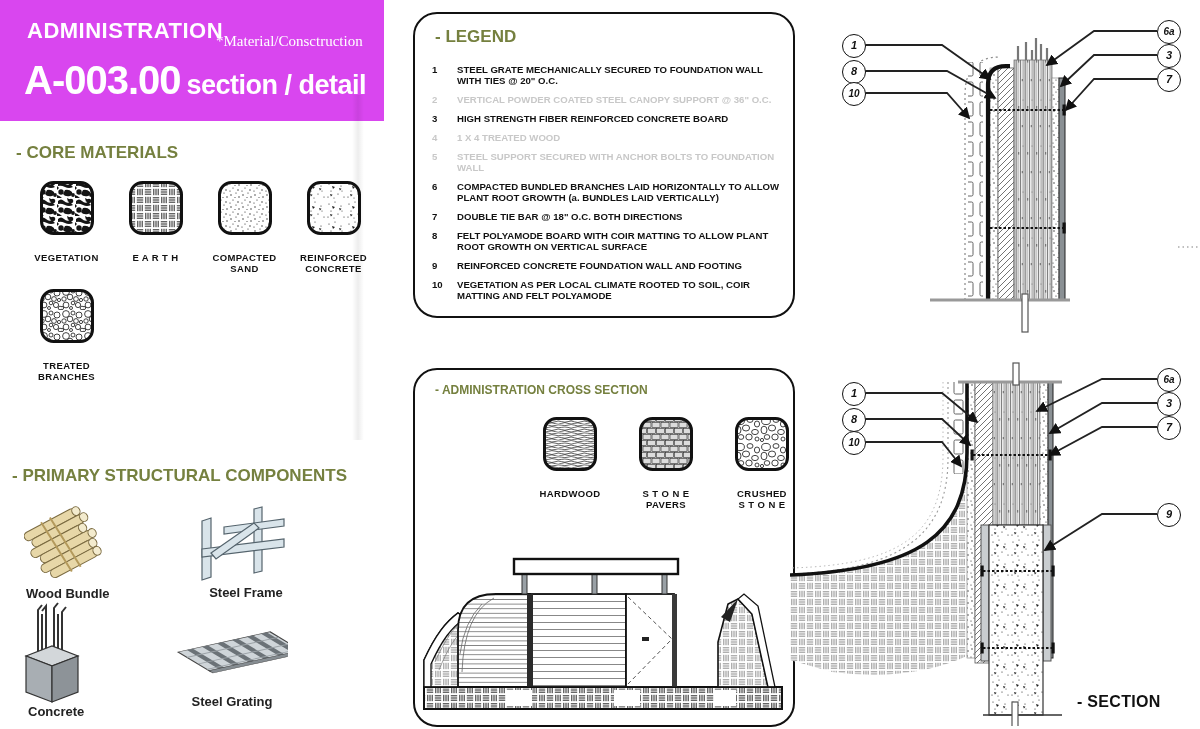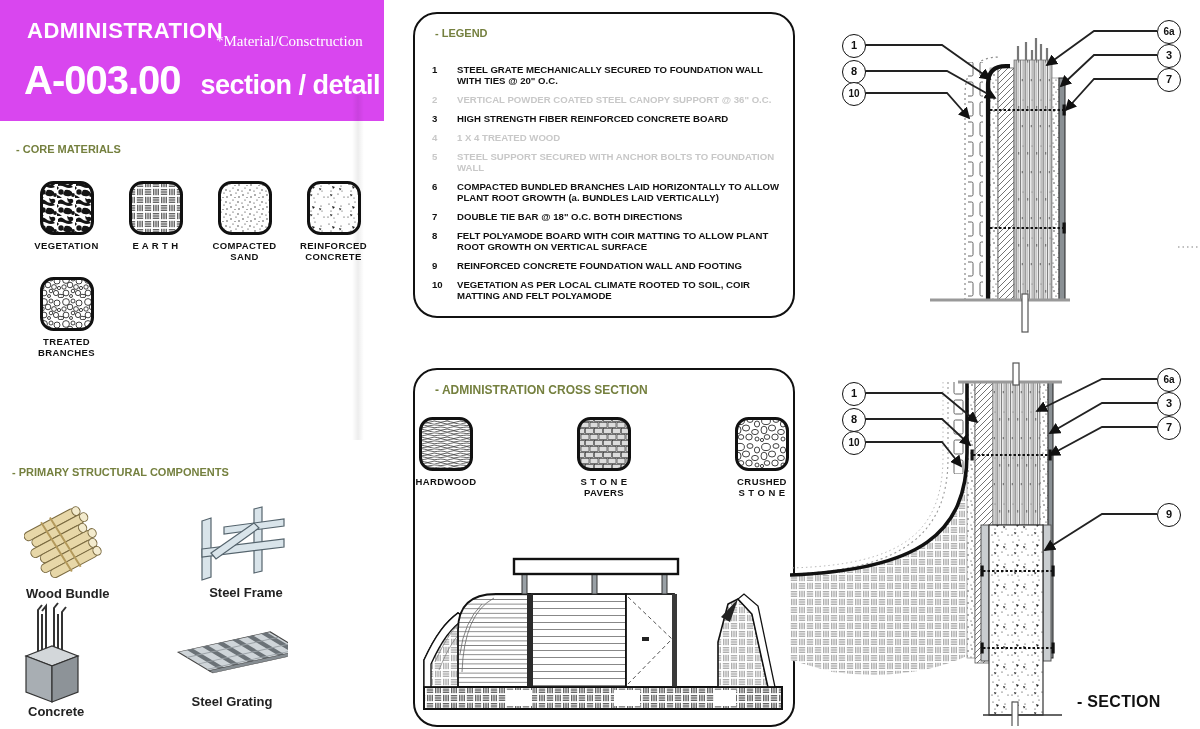--- a/index.html
+++ b/index.html
@@ -6,50 +6,50 @@
   #canvas{position:relative;width:1200px;height:729px;background:#ffffff;overflow:hidden;
           font-family:"Liberation Sans", sans-serif;color:#111;}
   .abs{position:absolute;}
 
   
   .hdr{left:0;top:0;width:384px;height:121px;background:#d946ef;color:#fff;}
   .hdr-title{position:absolute;left:27px;top:18px;font-size:22px;font-weight:bold;letter-spacing:.5px;}
   .hdr-sub{position:absolute;left:216px;top:33px;font-family:"Liberation Serif",serif;font-size:15px;}
   .hdr-sheet{position:absolute;left:24px;top:58px;white-space:nowrap;}
   .hdr-num{font-size:40px;font-weight:bold;letter-spacing:-1px;}
-  .hdr-lab{font-size:27px;font-weight:bold;margin-left:20px;letter-spacing:-.5px;}
-
-  .olive-h{color:#75803f;font-weight:bold;font-size:11px;white-space:nowrap;}
+  .hdr-lab{font-size:27px;font-weight:bold;margin-left:6px;letter-spacing:-.5px;}
+
+  .olive-h{color:#75803f;font-weight:bold;font-size:17px;white-space:nowrap;}
 
   
   .mat-grid{display:flex;flex-wrap:wrap;width:364px;}
   .mat-cell{width:89px;margin-bottom:14px;display:flex;flex-direction:column;align-items:center;}
-  .mat-label{margin-top:5px;font-size:9.5px;font-weight:bold;text-align:center;line-height:10.5px;
+  .mat-label{margin-top:17px;font-size:9.5px;font-weight:bold;text-align:center;line-height:10.5px;
              white-space:pre-line;letter-spacing:.4px;}
-  .xsec-materials{display:flex;justify-content:space-between;margin-top:46px;}
+  .xsec-materials{display:flex;justify-content:flex-end;gap:34px;margin-top:46px;}
   .xsec-materials .mat-cell{width:62px;margin-bottom:0;}
 
   
   .rbox{border:2.5px solid #111;border-radius:24px;background:#fff;}
   .box-title{position:absolute;left:20px;top:13px;}
 
   
   .legend-list{position:absolute;left:17px;top:50px;width:348px;}
   .l-item{display:flex;margin-bottom:8px;font-weight:bold;font-size:9.6px;line-height:11px;}
   .l-num{width:25px;flex:none;}
   .l-txt{flex:1;}
   .l-item.dim{color:#c8c8c8;}
 
   
   .sc-cell{position:absolute;display:flex;align-items:center;flex-direction:column;}
   .sc-label{font-size:13px;font-weight:bold;color:#222;margin-left:8px;white-space:nowrap;}
 
   
   .bubble{position:absolute;width:22px;height:22px;border:1.7px solid #111;border-radius:50%;
-          background:#fff;font-size:11px;font-weight:bold;line-height:21px;text-align:center;z-index:5;}
+          background:#fff;font-size:11px;font-weight:bold;line-height:21px;text-align:center;z-index:5;font-style:italic;}
   .bubble.sm{font-size:10px;}
 
   .section-label{position:absolute;left:1077px;top:693px;font-size:16px;font-weight:bold;color:#111;letter-spacing:.3px;}
 
   .seam{left:352px;top:95px;width:12px;height:345px;
         background:linear-gradient(90deg,rgba(0,0,0,0) 0%,rgba(0,0,0,.07) 50%,rgba(0,0,0,0) 100%);}
 </style>
 </head>
 <body>
 

